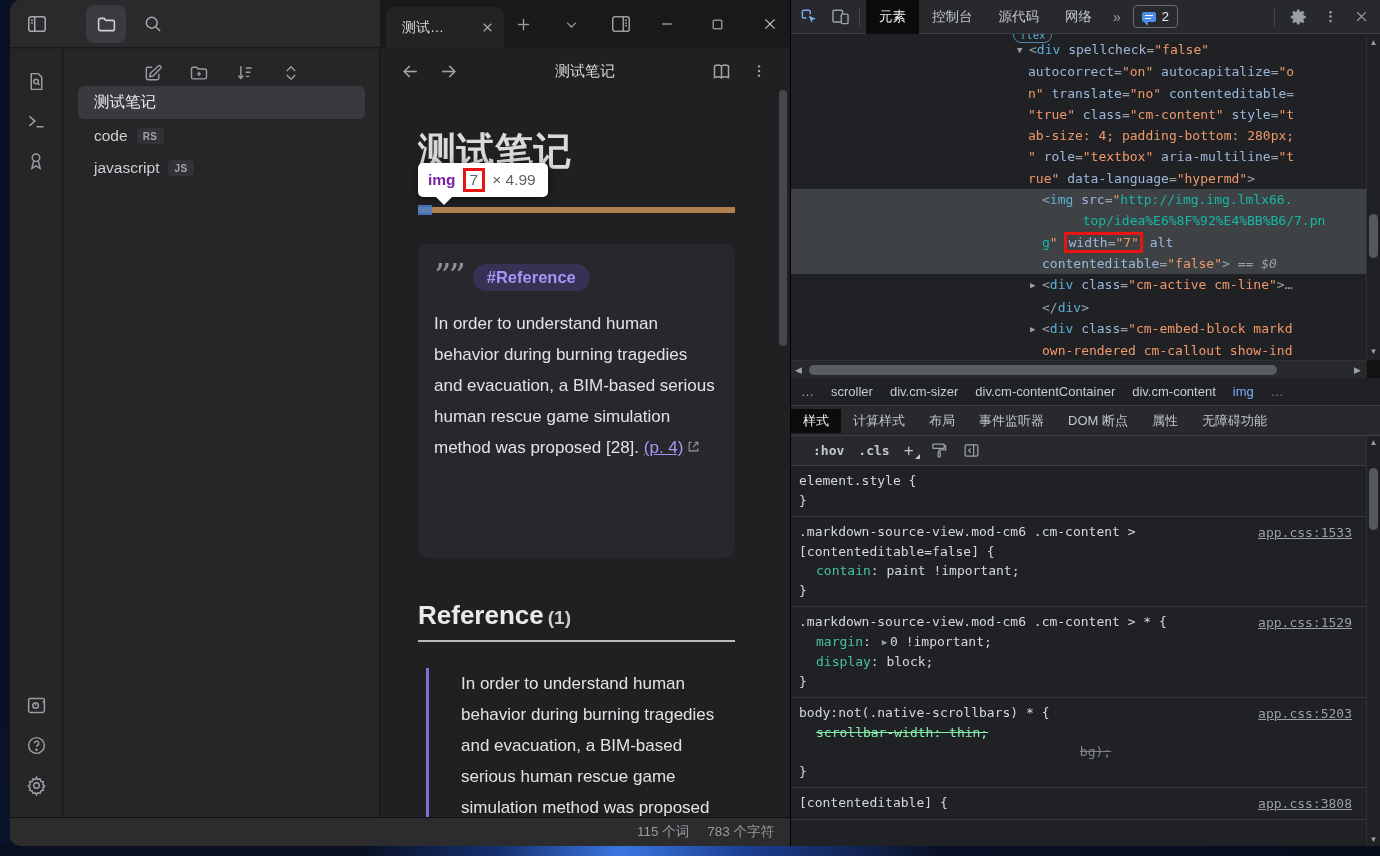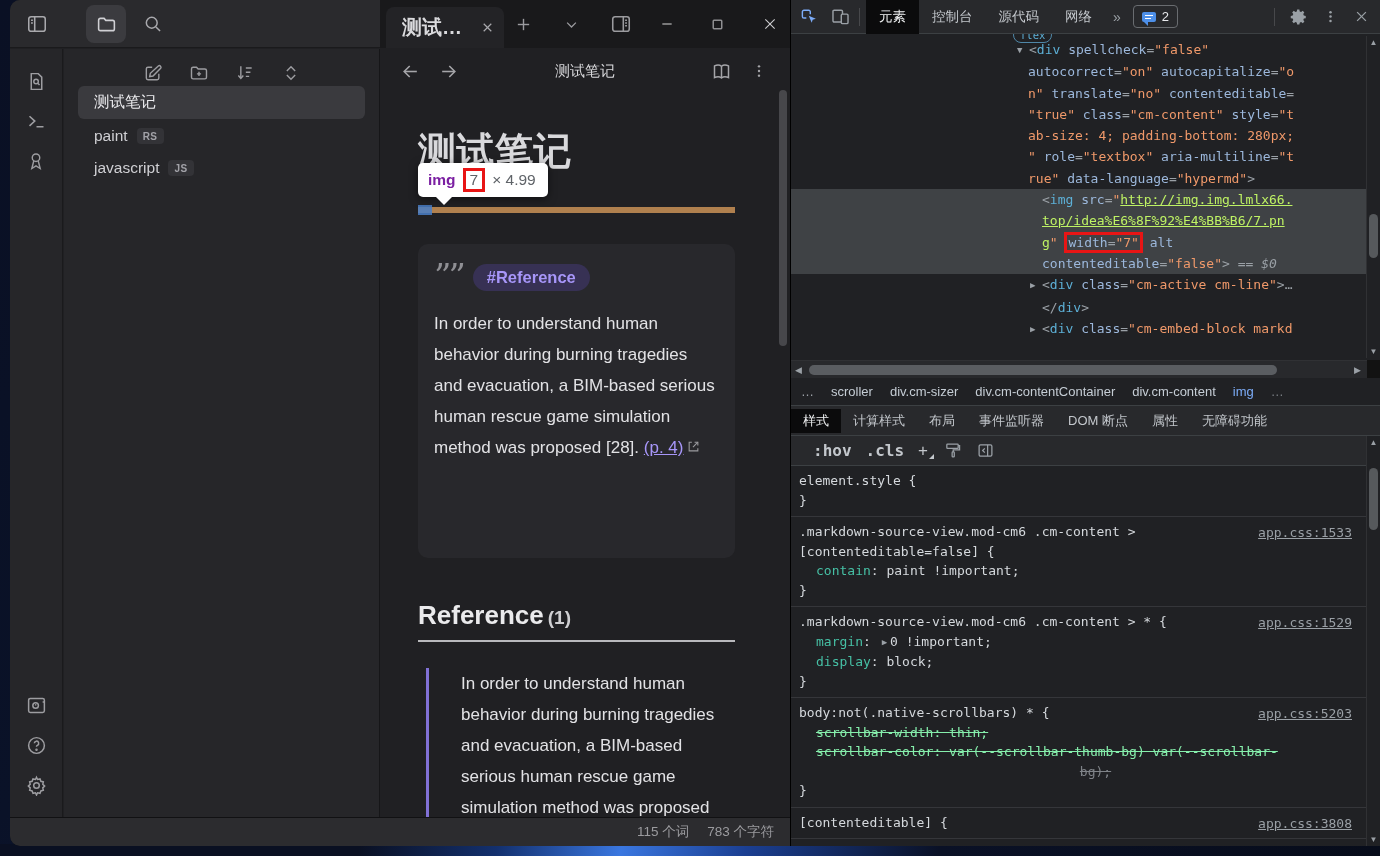--- a/index.html
+++ b/index.html
@@ -14,21 +14,21 @@
   
   #obsidian { position:absolute; left:10px; top:0; width:780px; height:846px; background:#202023;
     border-radius:10px 0 0 10px; overflow:hidden; }
 
   #obs-titlebar { position:absolute; left:0; top:0; width:370px; height:48px; background:#2a2a2d; border-bottom:1px solid #1a1a1c; }
   .tb-icon { position:absolute; top:12px; width:24px; height:24px; color:#a9a9ad; display:flex; align-items:center; justify-content:center; }
   #folder-toggle { position:absolute; left:76px; top:5px; width:40px; height:38px; background:#3b3b3f; border-radius:8px; display:flex; align-items:center; justify-content:center; color:#d0d0d4; }
 
   #obs-tabbar { position:absolute; left:370px; top:0; right:0; height:48px; background:#19191b; }
   #active-tab { position:absolute; left:6px; top:7px; width:118px; height:41px; background:#232326; border-radius:8px 8px 0 0; display:flex; align-items:center; padding:0 10px 0 16px; }
-  #active-tab .tab-label { color:#dadadd; font-size:20px; flex:1; white-space:nowrap; overflow:hidden;font-weight:bold; }
+  #active-tab .tab-label { color:#dadadd; font-size:14px; flex:1; white-space:nowrap; overflow:hidden; }
   .bar-ico { position:absolute; top:13px; color:#9b9b9f; width:22px; height:22px; display:flex; align-items:center; justify-content:center; }
   .win-ico { position:absolute; top:12px; color:#cfcfd2; width:24px; height:24px; display:flex; align-items:center; justify-content:center; }
 
   #obs-ribbon { position:absolute; left:0; top:49px; width:53px; bottom:29px; background:#262629; border-right:1px solid #1a1a1c; }
   .rb-ico { position:absolute; left:14px; width:24px; height:24px; color:#9d9da1; display:flex; align-items:center; justify-content:center; }
 
   #file-pane { position:absolute; left:54px; top:49px; width:316px; bottom:29px; background:#262629; border-right:1px solid #161618; }
   #pane-actions { display:flex; justify-content:center; gap:24px; padding-top:13px; color:#9d9da1; }
   #pane-actions .pa { width:22px; height:22px; display:flex; align-items:center; justify-content:center; }
   #vault-name { margin:22px 0 8px 26px; color:#d8d8db; font-weight:bold; font-size:15.5px; }
@@ -95,21 +95,21 @@
   #tree-wrap { position:absolute; left:0; top:34px; right:0; height:326px; overflow:hidden; font-family:"DejaVu Sans Mono",monospace; font-size:13px; line-height:21.3px; }
   #tree { padding:5px 14px 0 226px; }
   #flex-badge { position:absolute; left:222px; top:-7px; border:1px solid #4f87a8; color:#5db0d7; font-size:10.5px; border-radius:8px; padding:0 6px; line-height:14px; }
   .t-line { position:relative; white-space:pre; color:#e8eaed; }
   .t-line.sel { background:#3f4245; }
   .sg-arw { color:#9aa0a6; display:inline-block; font-size:9px; width:12px; vertical-align:1px; }
   .sg-pun { color:#9aa0a6; }
   .sg-tag { color:#5db0d7; }
   .sg-att { color:#9cb8dc; }
   .sg-val { color:#f0996a; }
-  .sg-lnk { color:#bef264; text-decoration:underline; }
+  .sg-lnk { color:#14b8a6; }
   .sg-dol { color:#9aa0a6; font-style:italic; }
   .sg-txt { color:#e8eaed; }
   .red-box { border:3px solid #e81515; padding:0 1px; margin:0 -1px; }
 
   #tree-vscroll { position:absolute; right:0; top:36px; width:14px; height:322px; background:#202124; border-left:1px solid #303134; }
   #tree-vthumb { position:absolute; left:2px; right:2px; top:178px; height:44px; background:#56595c; border-radius:5px; }
   .scroll-arrow { position:absolute; left:0; right:0; text-align:center; color:#9aa0a6; font-size:8px; }
 
   #hscroll { position:absolute; left:0; top:360px; width:576px; height:18px; background:#28292c; border-top:1px solid #303134; }
   #hthumb { position:absolute; left:18px; top:4px; width:468px; height:10px; background:#5a5d61; border-radius:5px; }
@@ -123,21 +123,21 @@
   .crumb.dim { color:#9aa0a6; }
   .crumb.dim2 { color:#797e83; }
 
   #style-tabbar { position:absolute; left:0; top:406px; right:0; height:30px; background:#28292c; border-bottom:1px solid #3c4043; display:flex; align-items:center; }
   .s-tab { padding:0 12px; height:24px; display:flex; align-items:center; font-size:13px; color:#c3c7cc; }
   .s-tab.active { background:#0b0b0c; color:#f1f3f4; }
 
   #filter-row { position:absolute; left:0; top:436px; right:14px; height:30px; background:#28292c; border-bottom:1px solid #3c4043;
     display:flex; align-items:center; padding:0 8px; }
   #filter-text { color:#80868b; font-size:13px; flex:1; }
-  .f-tok { color:#c3c7cc; font-size:16px; font-weight:bold; font-family:"DejaVu Sans Mono",monospace; margin-left:14px; }
+  .f-tok { color:#c3c7cc; font-size:13px; font-weight:bold; font-family:"DejaVu Sans Mono",monospace; margin-left:14px; }
   #f-plus { position:relative; color:#c3c7cc; font-size:17px; margin-left:14px; }
   #f-plus:after { content:""; position:absolute; right:-6px; bottom:2px; border-left:5px solid transparent; border-bottom:5px solid #c3c7cc; }
   .f-ico { margin-left:16px; color:#9aa0a6; }
 
   #styles-pane { position:absolute; left:0; top:466px; right:14px; bottom:0; overflow:hidden;
     font-family:"DejaVu Sans Mono",monospace; font-size:13px; line-height:19.5px; }
   .rule { position:relative; border-bottom:1px solid #35363a; padding:5px 8px 6px; }
   .sel-line { color:#d5d9dd; white-space:pre-wrap; padding-right:104px; }
   .css-link { position:absolute; right:14px; top:6px; color:#9aa0a6; text-decoration:underline; }
   .prop { padding-left:17px; color:#d5d9dd; }
@@ -301,21 +301,21 @@
             <path d="M7 9.5l5-5 5 5"></path>
             <path d="M7 14.5l5 5 5-5"></path>
           </svg>
       </span>
     </div>
     <div id="file-list">
         <div class="file-item selected">
           <span class="file-name">测试笔记</span>
         </div>
         <div class="file-item">
-          <span class="file-name">paint</span>
+          <span class="file-name">code</span>
           <span class="file-badge">RS</span>
         </div>
         <div class="file-item">
           <span class="file-name">javascript</span>
           <span class="file-badge">JS</span>
         </div>
       </div>
   </div>
 
   <div id="editor">
@@ -444,26 +444,27 @@
     <div id="flex-badge">flex</div>
     <div id="tree">
         <div class="t-line" style="padding-left: 0px;"><span class="sg-arw">▼</span><span class="sg-pun">&lt;</span><span class="sg-tag">div</span><span class="sg-txt"> </span><span class="sg-att">spellcheck</span><span class="sg-pun">=</span><span class="sg-val">"false"</span></div>
         <div class="t-line" style="padding-left: 11px;"><span class="sg-att">autocorrect</span><span class="sg-pun">=</span><span class="sg-val">"on"</span><span class="sg-txt"> </span><span class="sg-att">autocapitalize</span><span class="sg-pun">=</span><span class="sg-val">"o</span></div>
         <div class="t-line" style="padding-left: 11px;"><span class="sg-val">n"</span><span class="sg-txt"> </span><span class="sg-att">translate</span><span class="sg-pun">=</span><span class="sg-val">"no"</span><span class="sg-txt"> </span><span class="sg-att">contenteditable</span><span class="sg-pun">=</span></div>
         <div class="t-line" style="padding-left: 11px;"><span class="sg-val">"true"</span><span class="sg-txt"> </span><span class="sg-att">class</span><span class="sg-pun">=</span><span class="sg-val">"cm-content"</span><span class="sg-txt"> </span><span class="sg-att">style</span><span class="sg-pun">=</span><span class="sg-val">"t</span></div>
         <div class="t-line" style="padding-left: 11px;"><span class="sg-val">ab-size: 4; padding-bottom: 280px;</span></div>
         <div class="t-line" style="padding-left: 11px;"><span class="sg-val">" </span><span class="sg-att">role</span><span class="sg-pun">=</span><span class="sg-val">"textbox"</span><span class="sg-txt"> </span><span class="sg-att">aria-multiline</span><span class="sg-pun">=</span><span class="sg-val">"t</span></div>
         <div class="t-line" style="padding-left: 11px;"><span class="sg-val">rue"</span><span class="sg-txt"> </span><span class="sg-att">data-language</span><span class="sg-pun">=</span><span class="sg-val">"hypermd"</span><span class="sg-pun">&gt;</span></div>
         <div class="t-line sel" style="margin-left: -226px; padding-left: 251px;"><span class="sg-pun">&lt;</span><span class="sg-tag">img</span><span class="sg-txt"> </span><span class="sg-att">src</span><span class="sg-pun">=</span><span class="sg-val">"</span><span class="sg-lnk">http://img.img.lmlx66.</span></div>
-        <div class="t-line sel" style="margin-left: -226px; padding-left: 251px;"><span class="sg-lnk">top/idea%E6%8F%92%E4%BB%B6/7.pn</span></div>
+        <div class="t-line sel" style="margin-left: -226px; padding-left: 251px; text-align: center;"><span class="sg-lnk">top/idea%E6%8F%92%E4%BB%B6/7.pn</span></div>
         <div class="t-line sel" style="margin-left: -226px; padding-left: 251px;"><span class="sg-lnk">g</span><span class="sg-val">"</span><span class="sg-txt"> </span><span class="red-box"><span class="sg-att">width</span><span class="sg-pun">=</span><span class="sg-val">"7"</span></span><span class="sg-txt"> </span><span class="sg-att">alt</span></div>
         <div class="t-line sel" style="margin-left: -226px; padding-left: 251px;"><span class="sg-att">contenteditable</span><span class="sg-pun">=</span><span class="sg-val">"false"</span><span class="sg-pun">&gt;</span><span class="sg-dol"> == $0</span></div>
         <div class="t-line" style="padding-left: 13px;"><span class="sg-arw">▶</span><span class="sg-pun">&lt;</span><span class="sg-tag">div</span><span class="sg-txt"> </span><span class="sg-att">class</span><span class="sg-pun">=</span><span class="sg-val">"cm-active cm-line"</span><span class="sg-pun">&gt;</span><span class="sg-pun">…</span></div>
         <div class="t-line" style="padding-left: 25px;"><span class="sg-pun">&lt;/</span><span class="sg-tag">div</span><span class="sg-pun">&gt;</span></div>
         <div class="t-line" style="padding-left: 13px;"><span class="sg-arw">▶</span><span class="sg-pun">&lt;</span><span class="sg-tag">div</span><span class="sg-txt"> </span><span class="sg-att">class</span><span class="sg-pun">=</span><span class="sg-val">"cm-embed-block markd</span></div>
+        <div class="t-line" style="padding-left: 25px;"><span class="sg-val">own-rendered cm-callout show-ind</span></div>
       </div>
   </div>
 
   <div id="tree-vscroll">
     <span class="scroll-arrow" style="top:2px">▲</span>
     <div id="tree-vthumb"></div>
     <span class="scroll-arrow" style="bottom:2px">▼</span>
   </div>
 
   <div id="hscroll">
@@ -530,21 +531,20 @@
           <span class="css-link">app.css:1529</span>
           <div class="sel-line">.markdown-source-view.mod-cm6 .cm-content &gt; * {</div>
           <div class="prop"><span class="p-name">margin</span>: <span class="p-arrow">▶</span><span class="p-val">0 !important;</span></div>
           <div class="prop"><span class="p-name">display</span>: <span class="p-val">block;</span></div>
           <div class="close-brace">}</div>
         </div>
         <div class="rule">
           <span class="css-link">app.css:5203</span>
           <div class="sel-line">body:not(.native-scrollbars) * {</div>
           <div class="prop struck"><span class="p-name">scrollbar-width</span>: <span class="p-val">thin;</span></div>
-          <div class="prop struck"><span class="p-name">scrollbar-color</span>: <span class="p-val">var(--scrollbar-thumb-bg) var(--scrollbar-</span></div>
           <div class="prop-cont struck">bg);</div>
           <div class="close-brace">}</div>
         </div>
         <div class="rule">
           <span class="css-link">app.css:3808</span>
           <div class="sel-line">[contenteditable] {</div>
         </div>
       </div>
   </div>
 

